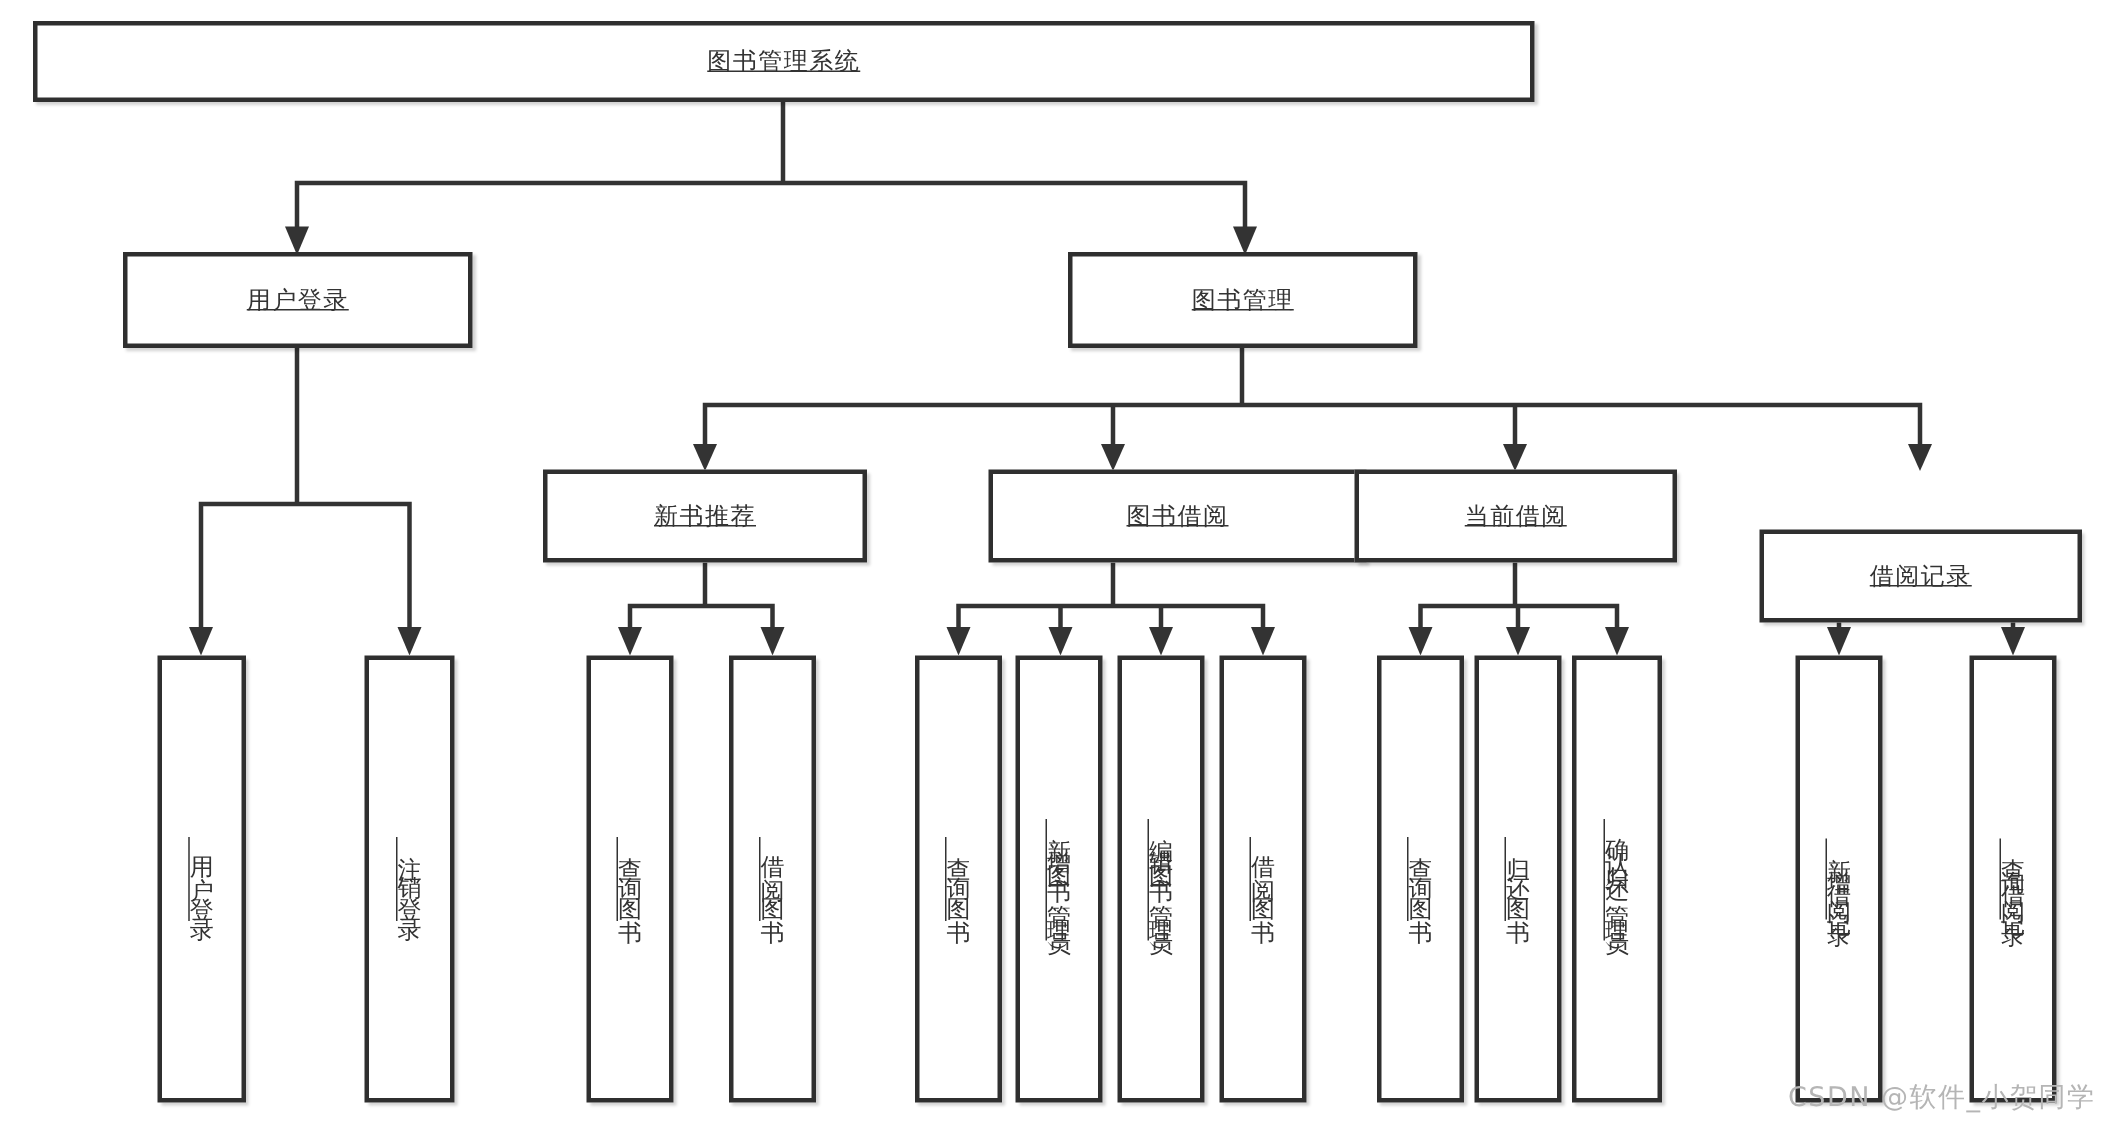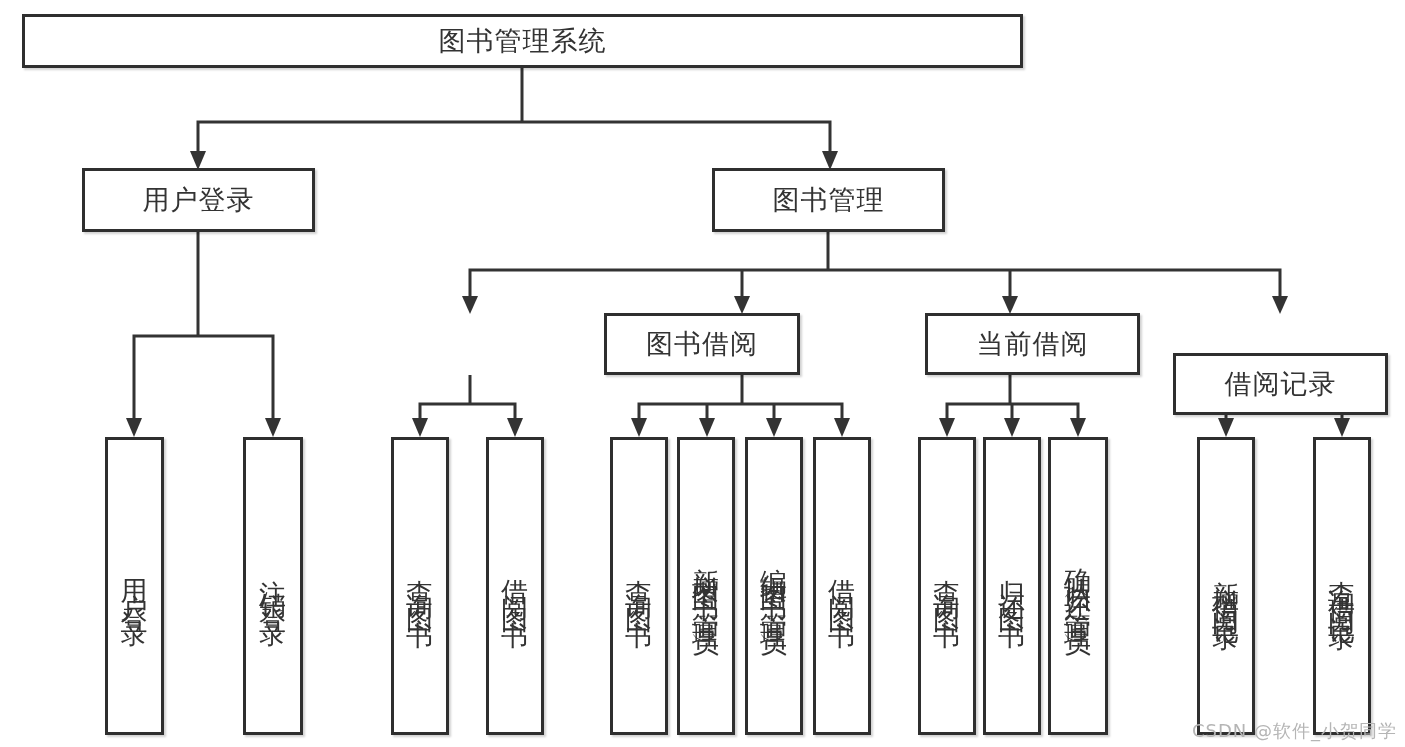--- a/index.html
+++ b/index.html
@@ -21,22 +21,23 @@
   .node {
     position: absolute;
     box-sizing: border-box;
     background: #ffffff;
     border: 3px solid #2f2f2f;
     box-shadow: 2px 2px 2px rgba(0,0,0,0.18);
     display: flex;
     align-items: center;
     justify-content: center;
     color: #333333;
-    font-size: 27px;
+    font-size: 16px;
     letter-spacing: 1px;
+    text-decoration: underline;
   }
   .leaf span {
     writing-mode: vertical-rl;
     text-orientation: mixed;
     letter-spacing: 14px;
     line-height: 1;
   }
   .leaf.long span { letter-spacing: 9px; }
   #watermark {
     position: absolute;
@@ -105,24 +106,27 @@
     <span>图书管理系统</span>
   </div>
 
   <div class="node" style="left:82px; top:168px; width:233px; height:64px;">
     <span>用户登录</span>
   </div>
   <div class="node" style="left:712px; top:168px; width:233px; height:64px;">
     <span>图书管理</span>
   </div>
 
-  <div class="node" style="left:604px; top:313px; width:196px; height:62px;">
+  <div class="node" style="left:362px; top:313px; width:216px; height:62px;">
+    <span>新书推荐</span>
+  </div>
+  <div class="node" style="left:659px; top:313px; width:252px; height:62px;">
     <span>图书借阅</span>
   </div>
-  <div class="node" style="left:903px; top:313px; width:215px; height:62px;margin-left:22px;">
+  <div class="node" style="left:903px; top:313px; width:215px; height:62px;">
     <span>当前借阅</span>
   </div>
   <div class="node" style="left:1173px; top:313px; width:215px; height:62px;margin-top:40px;">
     <span>借阅记录</span>
   </div>
 
   <div class="node leaf" style="left:105px; top:437px; width:59px; height:298px;">
     <span>用户登录</span>
   </div>
   <div class="node leaf" style="left:243px; top:437px; width:60px; height:298px;">

